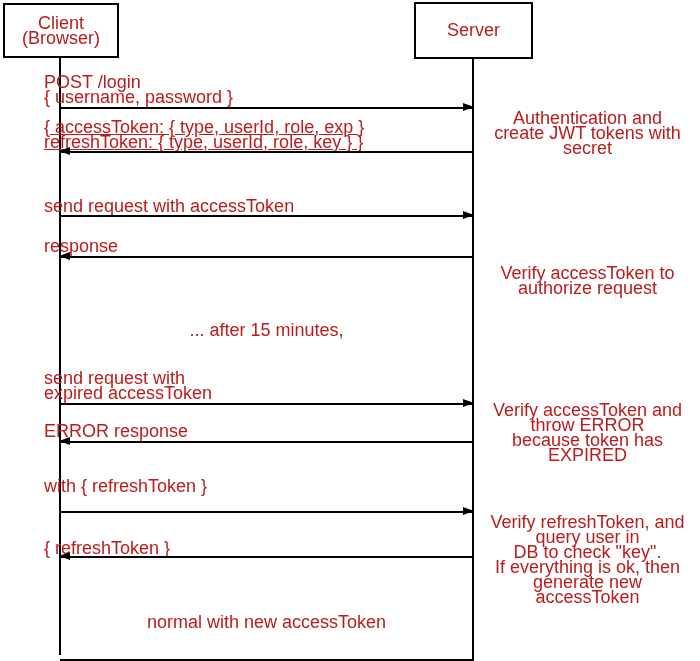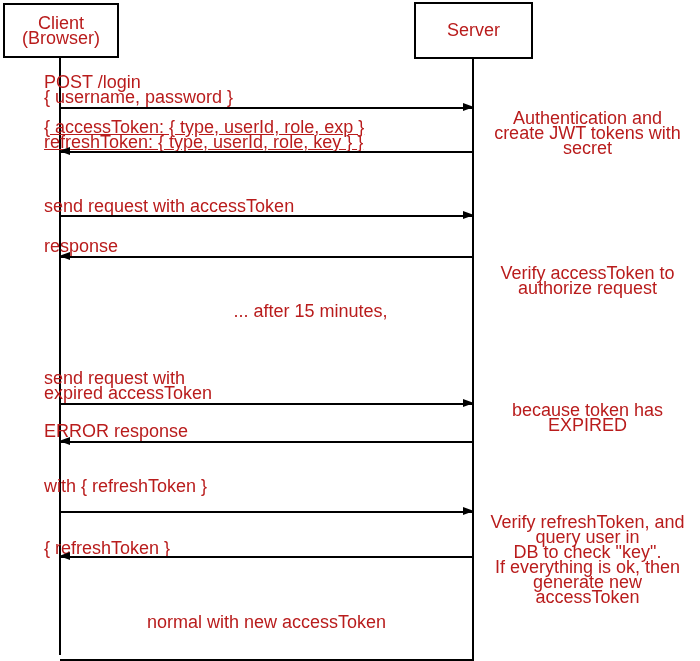--- a/index.html
+++ b/index.html
@@ -65,21 +65,21 @@
     <div class="head head-right"></div>
   </div>
 
   <div class="msg-label" style="top:239px;">
     <span>response</span>
   </div>
   <div class="msg-line" style="top:256px;">
     <div class="head head-left"></div>
   </div>
 
-  <div class="note" style="top:304px;padding-left:44px;">
+  <div class="note" style="top:323px;">
     <span>... after 15 minutes,</span>
   </div>
 
   <div class="msg-label" style="top:371px;">
     <span>send request with</span>
     <span>expired accessToken</span>
   </div>
   <div class="msg-line" style="top:403px;">
     <div class="head head-right"></div>
   </div>
@@ -114,20 +114,21 @@
   <div class="server-note" style="top:111px;">
     <span>Authentication and</span>
     <span>create JWT tokens with secret</span>
   </div>
 
   <div class="server-note" style="top:242px;margin-top:24px;">
     <span>Verify accessToken to authorize request</span>
   </div>
 
   <div class="server-note" style="top:403px;">
+    <span>Verify accessToken and throw ERROR</span>
     <span>because token has EXPIRED</span>
   </div>
 
   <div class="server-note" style="top:515px;">
     <span>Verify refreshToken, and query user in</span>
     <span>DB to check "key".</span>
     <span>If everything is ok, then generate new</span>
     <span>accessToken</span>
   </div>
 

